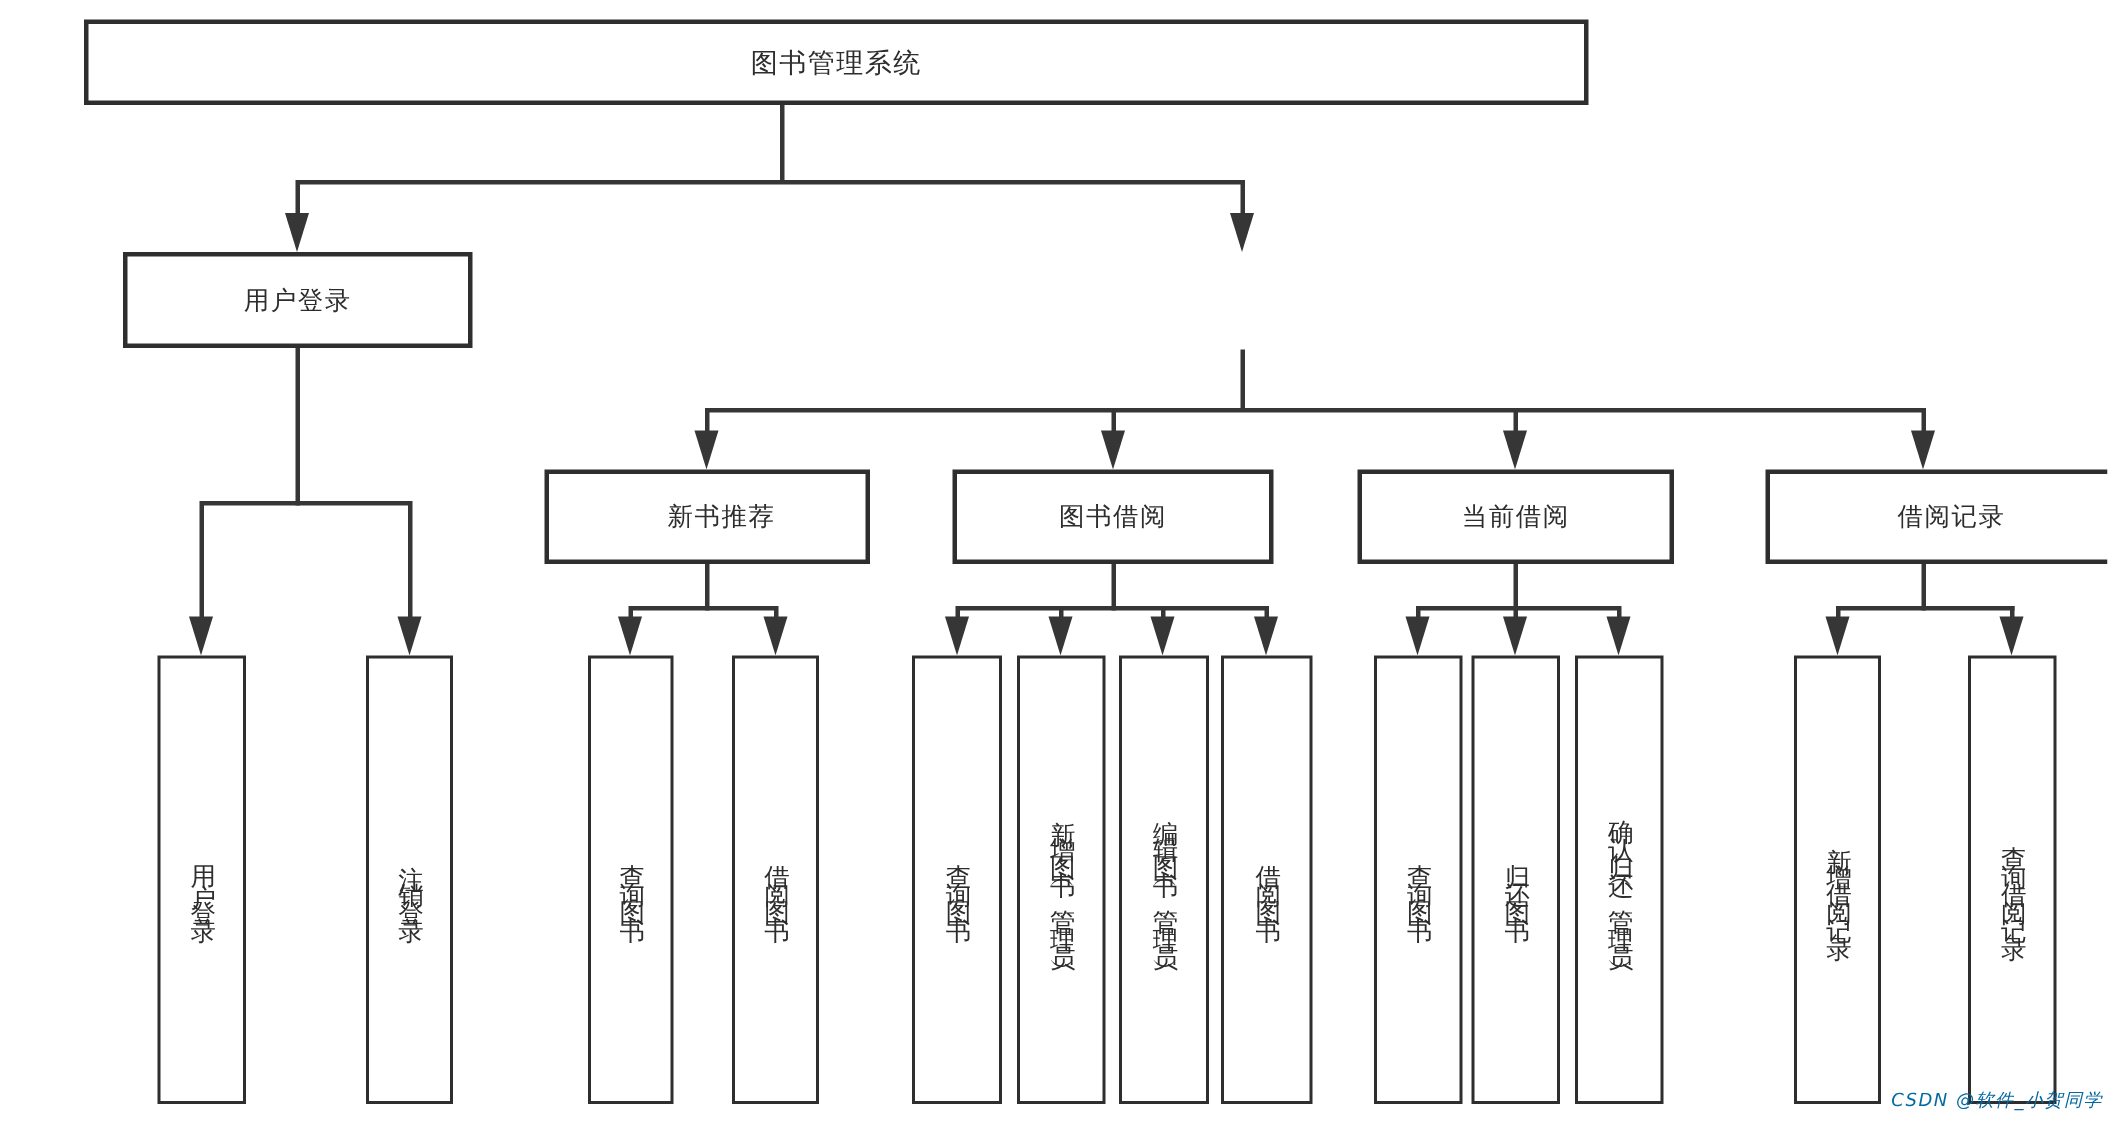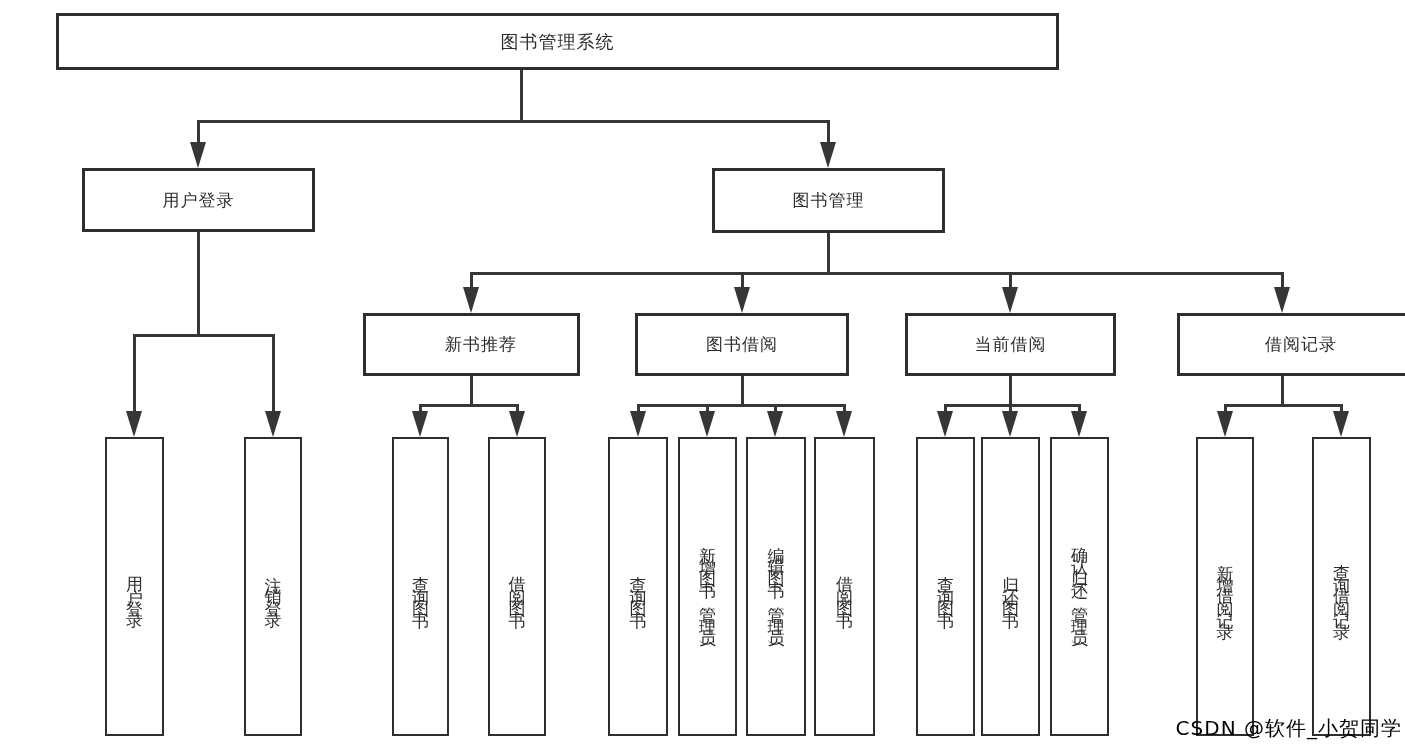--- a/index.html
+++ b/index.html
@@ -43,37 +43,36 @@
     content:""; position:absolute; left:6.5px; top:0; bottom:24px;
     width:3px; background:#363636;
   }
   .arrow::after {
     content:""; position:absolute; left:0; bottom:0; width:0; height:0;
     border-left:8px solid transparent; border-right:8px solid transparent;
     border-top:26px solid #363636;
   }
   .watermark {
     position:absolute; right:3px; bottom:5px;
-    font-size:20px; color:#000000; letter-spacing:1px;
+    font-size:12px; color:#0369a1; letter-spacing:1px;font-style:italic;
   }
 </style>
 </head>
 <body>
 
 <div class="canvas">
 
   <div class="box root" style="left:20px; top:13px; width:1003px; height:57px;">图书管理系统</div>
 
   <div class="vline" style="left:520px; top:70px; height:52px;"></div>
   <div class="hline" style="left:198px; top:120px; width:631px;"></div>
   <div class="arrow" style="left:190px; top:120px; height:48px;"></div>
   <div class="arrow" style="left:820px; top:120px; height:48px;"></div>
 
   <div class="box" style="left:82px; top:168px; width:233px; height:64px;">用户登录</div>
-  <div class="box" style="left:712px; top:168px; width:233px; height:65px;">图书管理</div>
 
   <div class="vline" style="left:197px; top:232px; height:105px;"></div>
   <div class="hline" style="left:134px; top:334px; width:140px;"></div>
   <div class="arrow" style="left:126px; top:334px; height:103px;"></div>
   <div class="arrow" style="left:265px; top:334px; height:103px;"></div>
 
   <div class="vline" style="left:827px; top:233px; height:41px;"></div>
   <div class="hline" style="left:471px; top:272px; width:811px;"></div>
   <div class="arrow" style="left:463px; top:272px; height:41px;"></div>
   <div class="arrow" style="left:734px; top:272px; height:41px;"></div>

